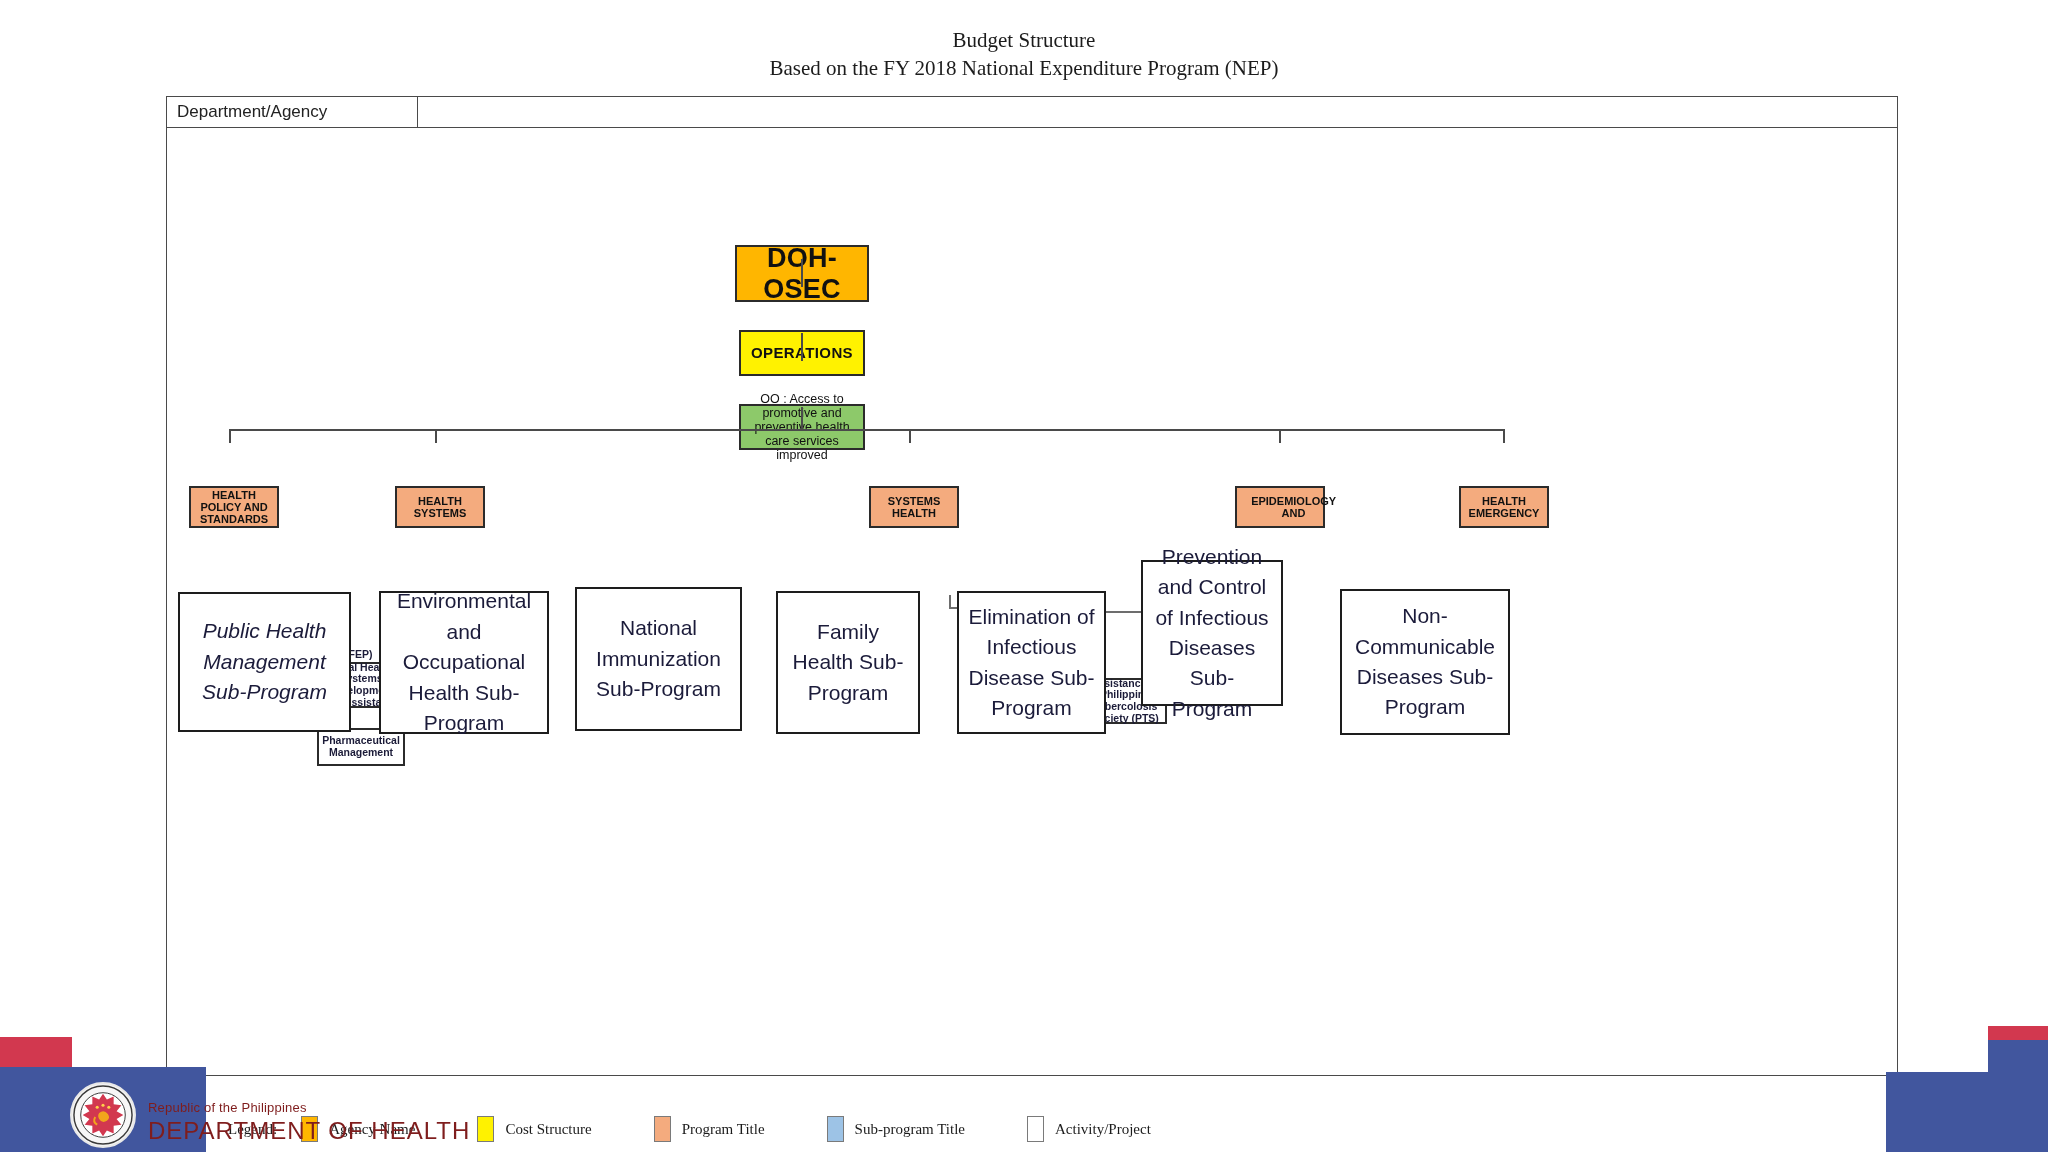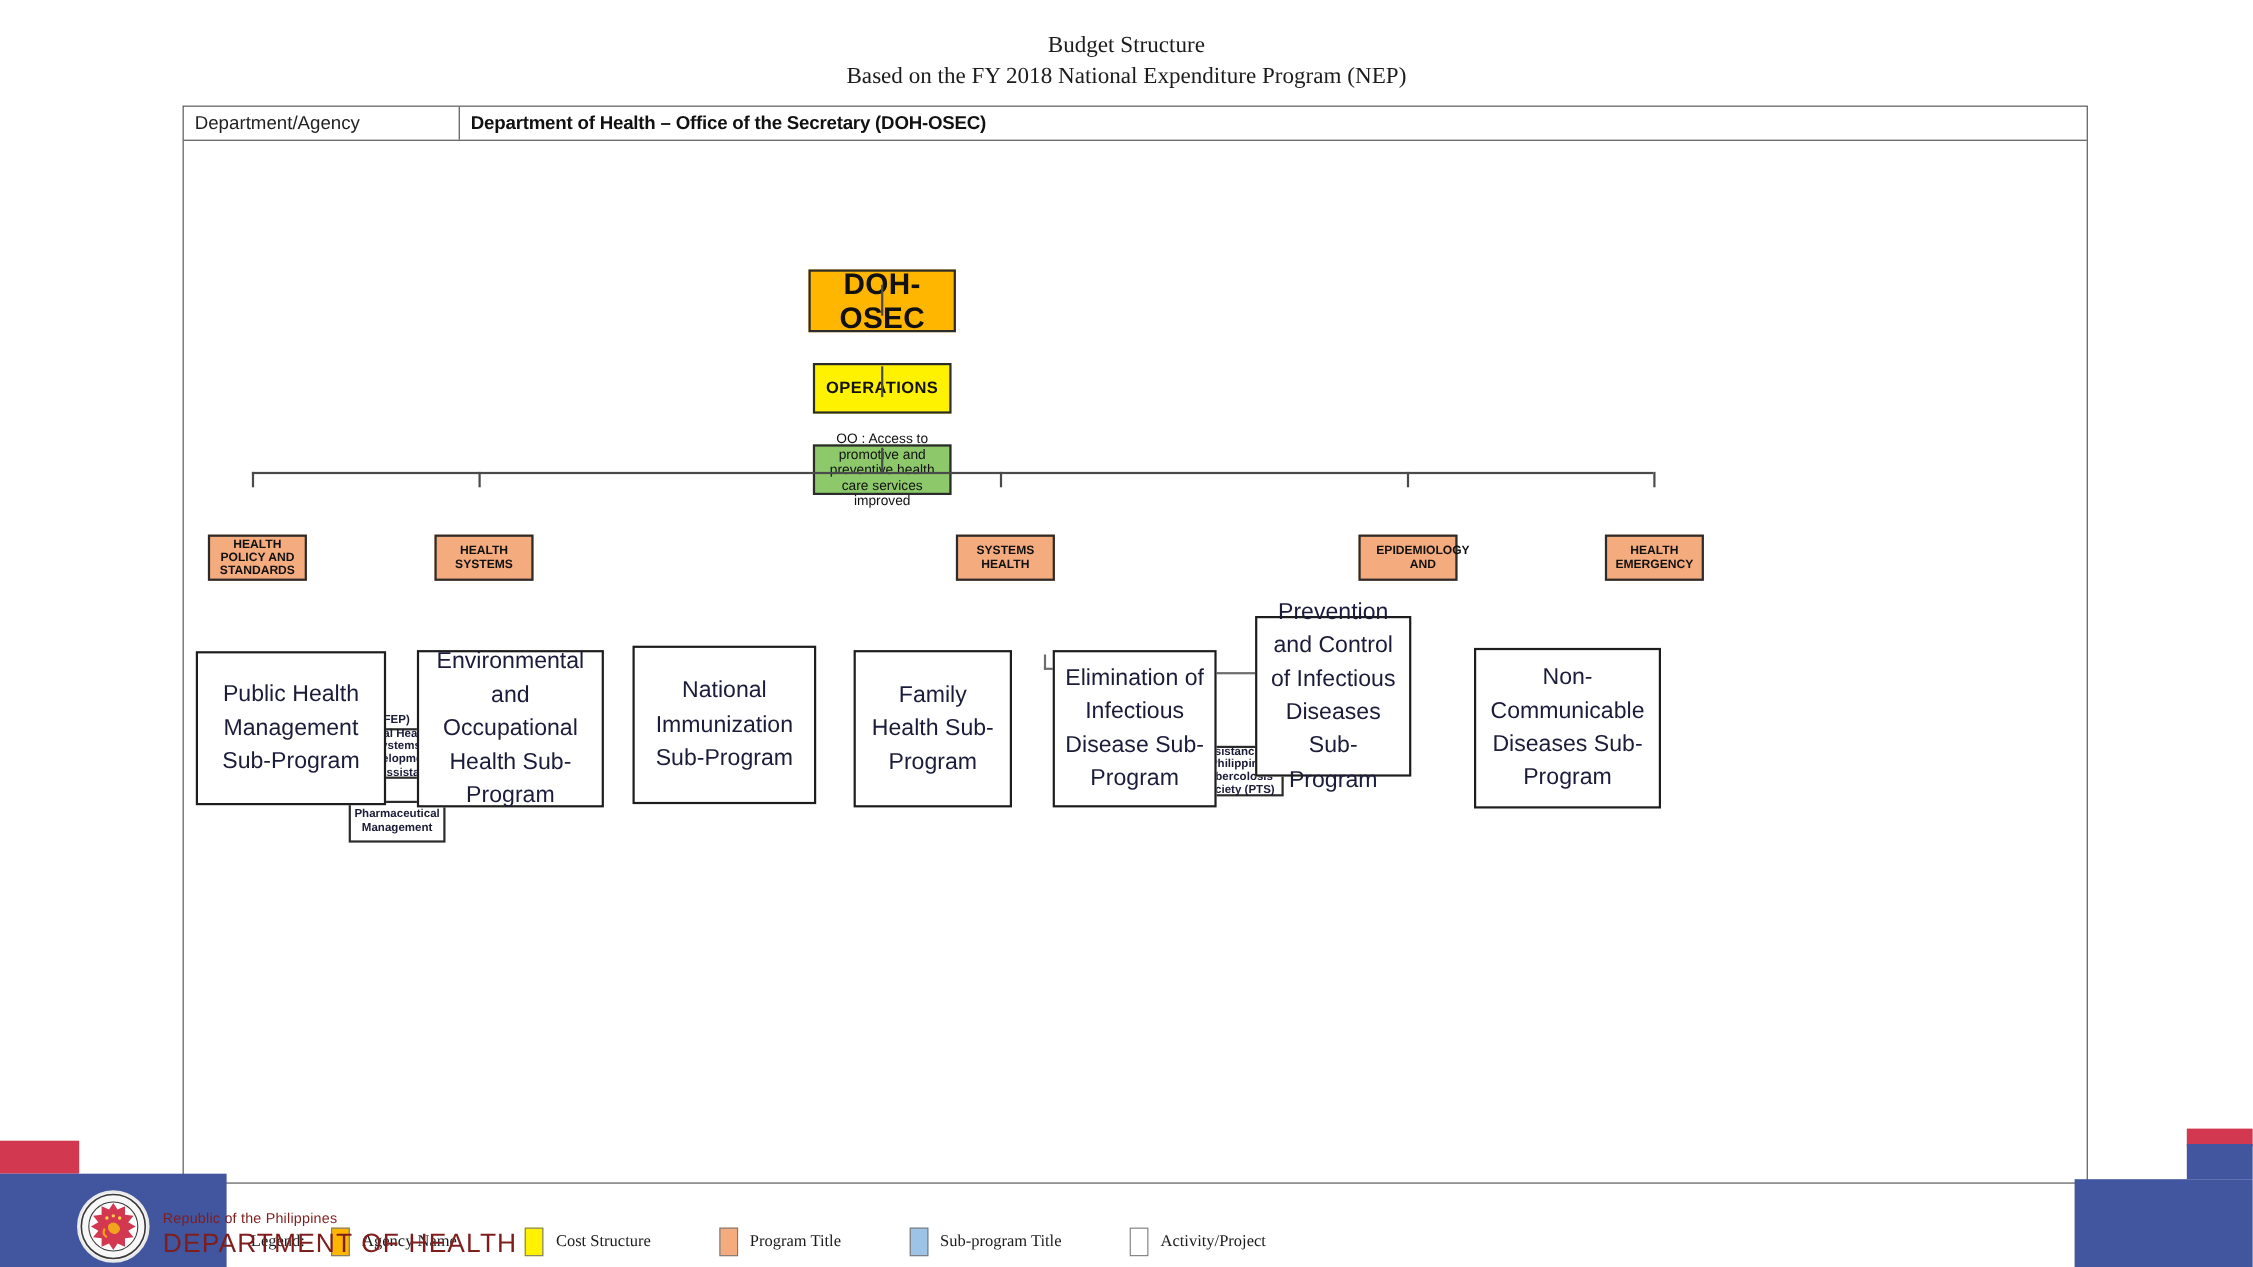--- a/index.html
+++ b/index.html
@@ -96,21 +96,20 @@
 
 <div id="slide-title">
   <span class="t1">Budget Structure</span>
   <span class="t2">Based on the FY 2018 National Expenditure Program (NEP)</span>
 </div>
 
 <div id="chart-sheet">
 
   <div id="sheet-header">
     <div class="cell-label">Department/Agency</div>
-    <div class="cell-value">Department of Health – Office of the Secretary (DOH-OSEC)</div>
   </div>
 
   <div class="node n-agency" style="left:568px;top:105px;width:134px;height:57px;">DOH-OSEC</div>
 
   <div class="conn v" style="left:634px;top:162px;height:28px;"></div>
 
   <div class="node n-cost" style="left:572px;top:190px;width:126px;height:46px;">OPERATIONS</div>
 
   <div class="conn v" style="left:634px;top:236px;height:28px;"></div>
 
@@ -152,21 +151,21 @@
   <div class="node n-act" style="left:916px;top:538px;width:84px;height:46px;">Assistance to Philippine Tubercolosis Society (PTS)</div>
   <div class="conn v thin" style="left:908px;top:508px;height:54px;"></div>
   <div class="conn h thin" style="left:908px;top:560px;width:10px;"></div>
 
   <div style="position:absolute;left:432px;top:498px;width:76px;height:14px;border:2px solid #6d6d6d;border-top:none;box-sizing:border-box;"></div>
   <div style="position:absolute;left:782px;top:498px;width:54px;height:14px;border:2px solid #6d6d6d;border-top:none;box-sizing:border-box;"></div>
   <div style="position:absolute;left:912px;top:498px;width:96px;height:18px;border:2px solid #6d6d6d;border-top:none;box-sizing:border-box;"></div>
   <div style="position:absolute;left:34px;top:498px;width:96px;height:14px;border:2px solid #6d6d6d;border-top:none;box-sizing:border-box;"></div>
 </div>
 
-<div class="callout" style="left:178px;top:592px;width:173px;height:140px;">Public Health Management Sub-Program</div>
+<div class="callout" style="left:178px;top:592px;width:173px;height:140px;font-style:italic;">Public Health Management Sub-Program</div>
 
 <div class="callout" style="left:379px;top:591px;width:170px;height:143px;">Environmental and Occupational Health Sub-Program</div>
 
 <div class="callout" style="left:575px;top:587px;width:167px;height:144px;">National Immunization Sub-Program</div>
 
 <div class="callout" style="left:776px;top:591px;width:144px;height:143px;">Family Health Sub-Program</div>
 
 <div class="callout" style="left:957px;top:591px;width:149px;height:143px;">Elimination of Infectious Disease Sub-Program</div>
 
 <div class="callout" style="left:1141px;top:560px;width:142px;height:146px;">Prevention and Control of Infectious Diseases Sub-Program</div>

